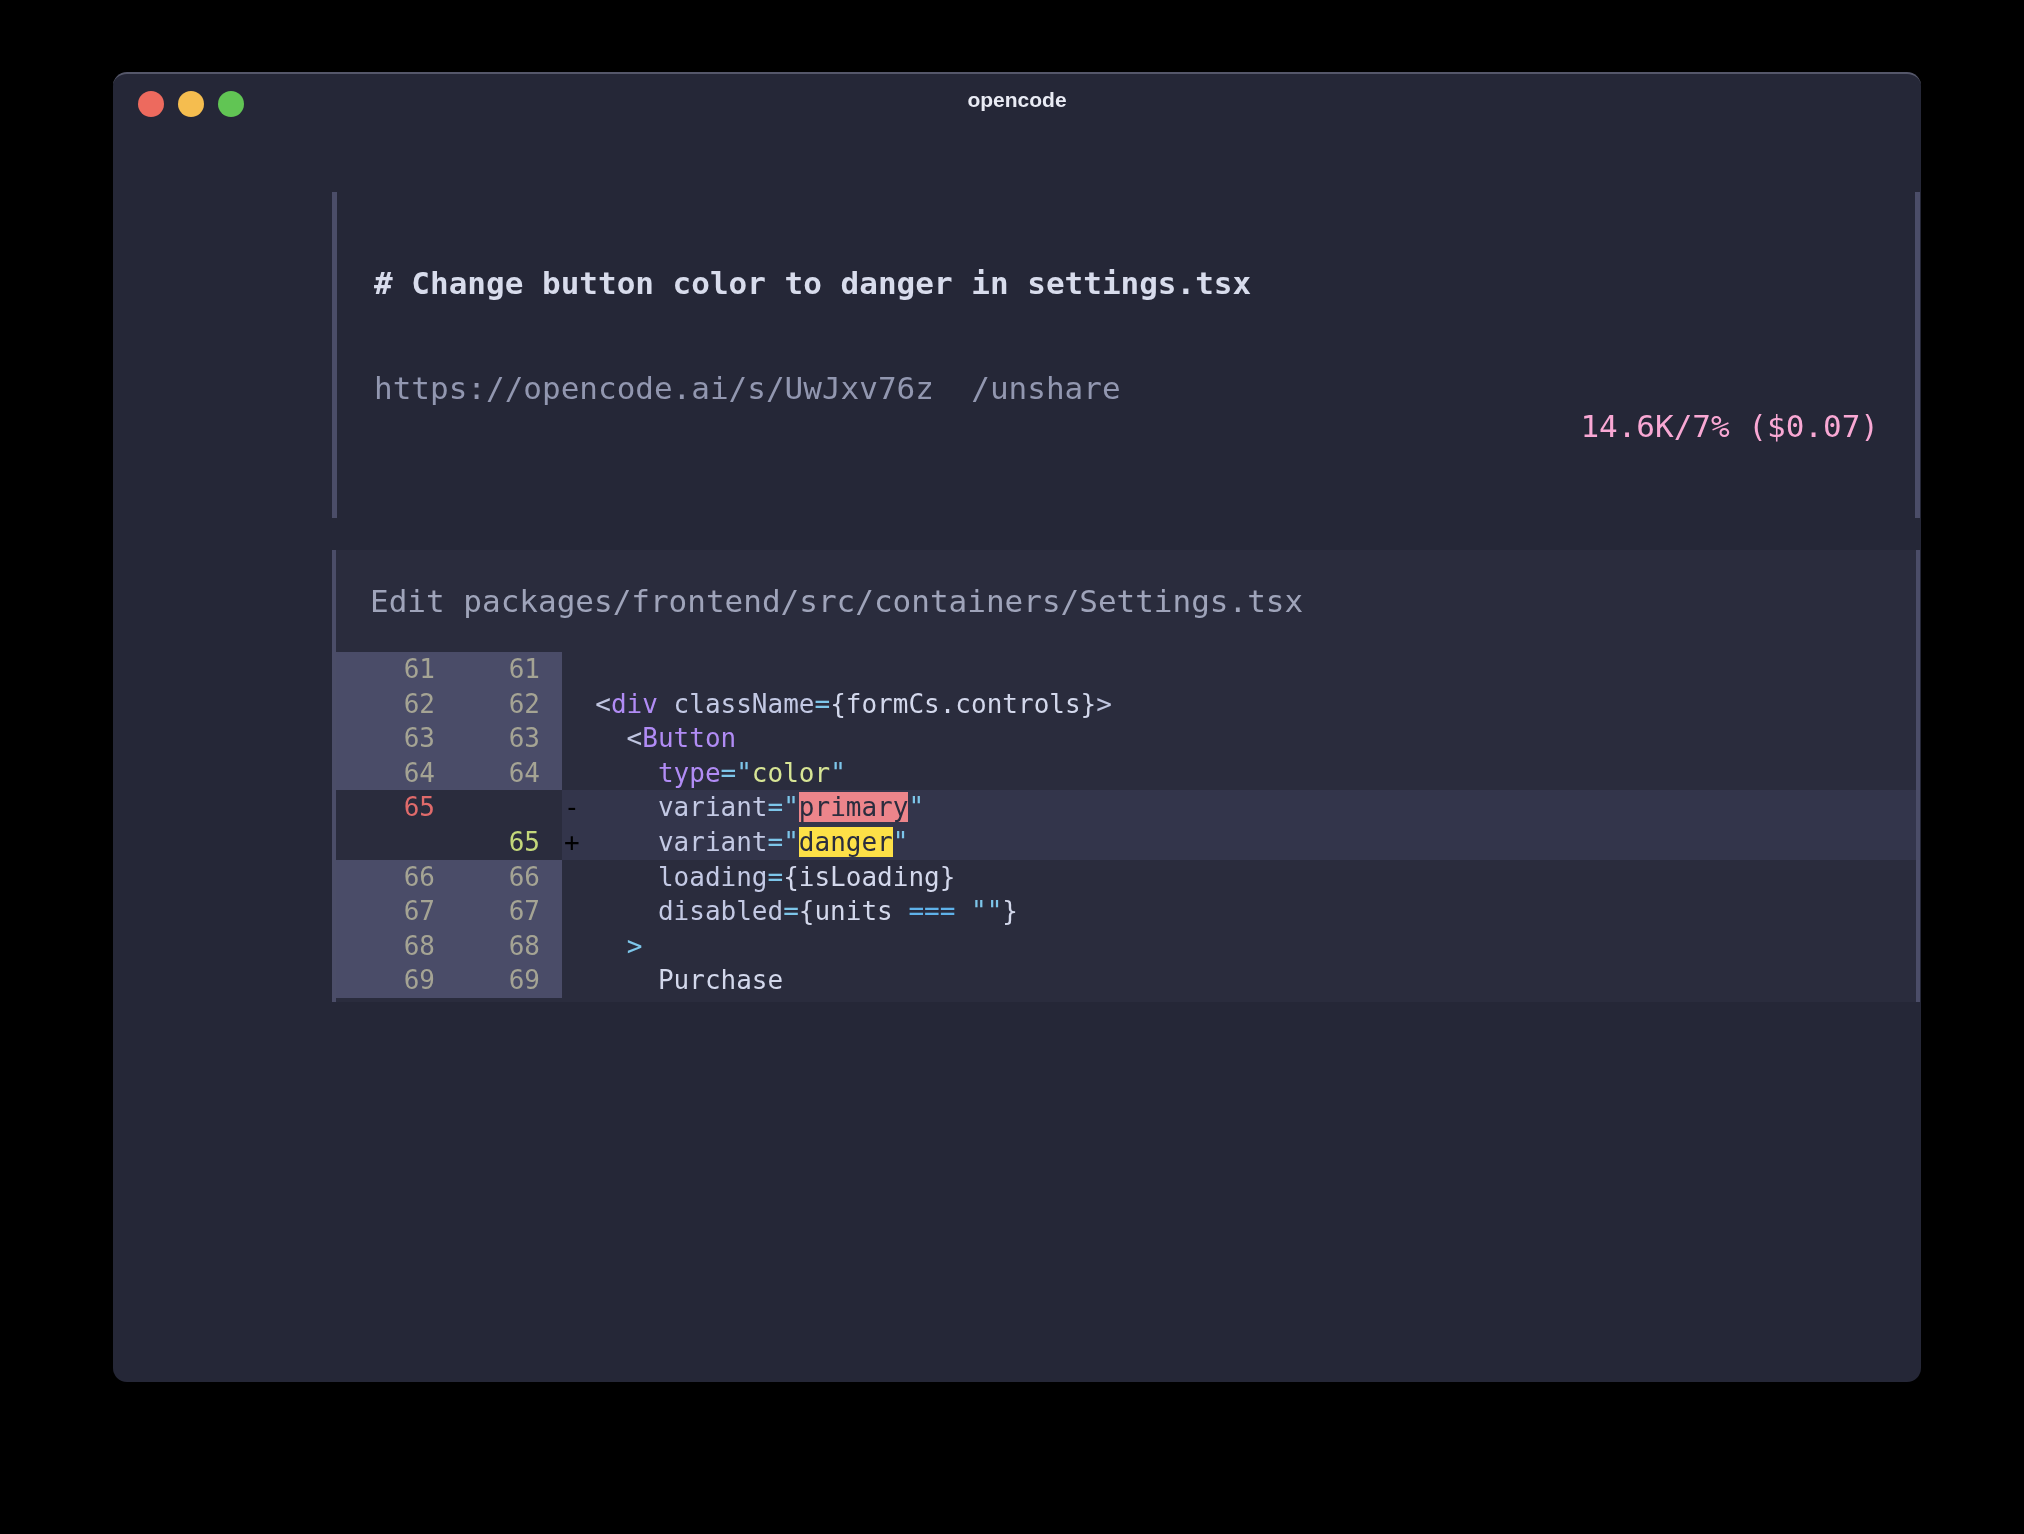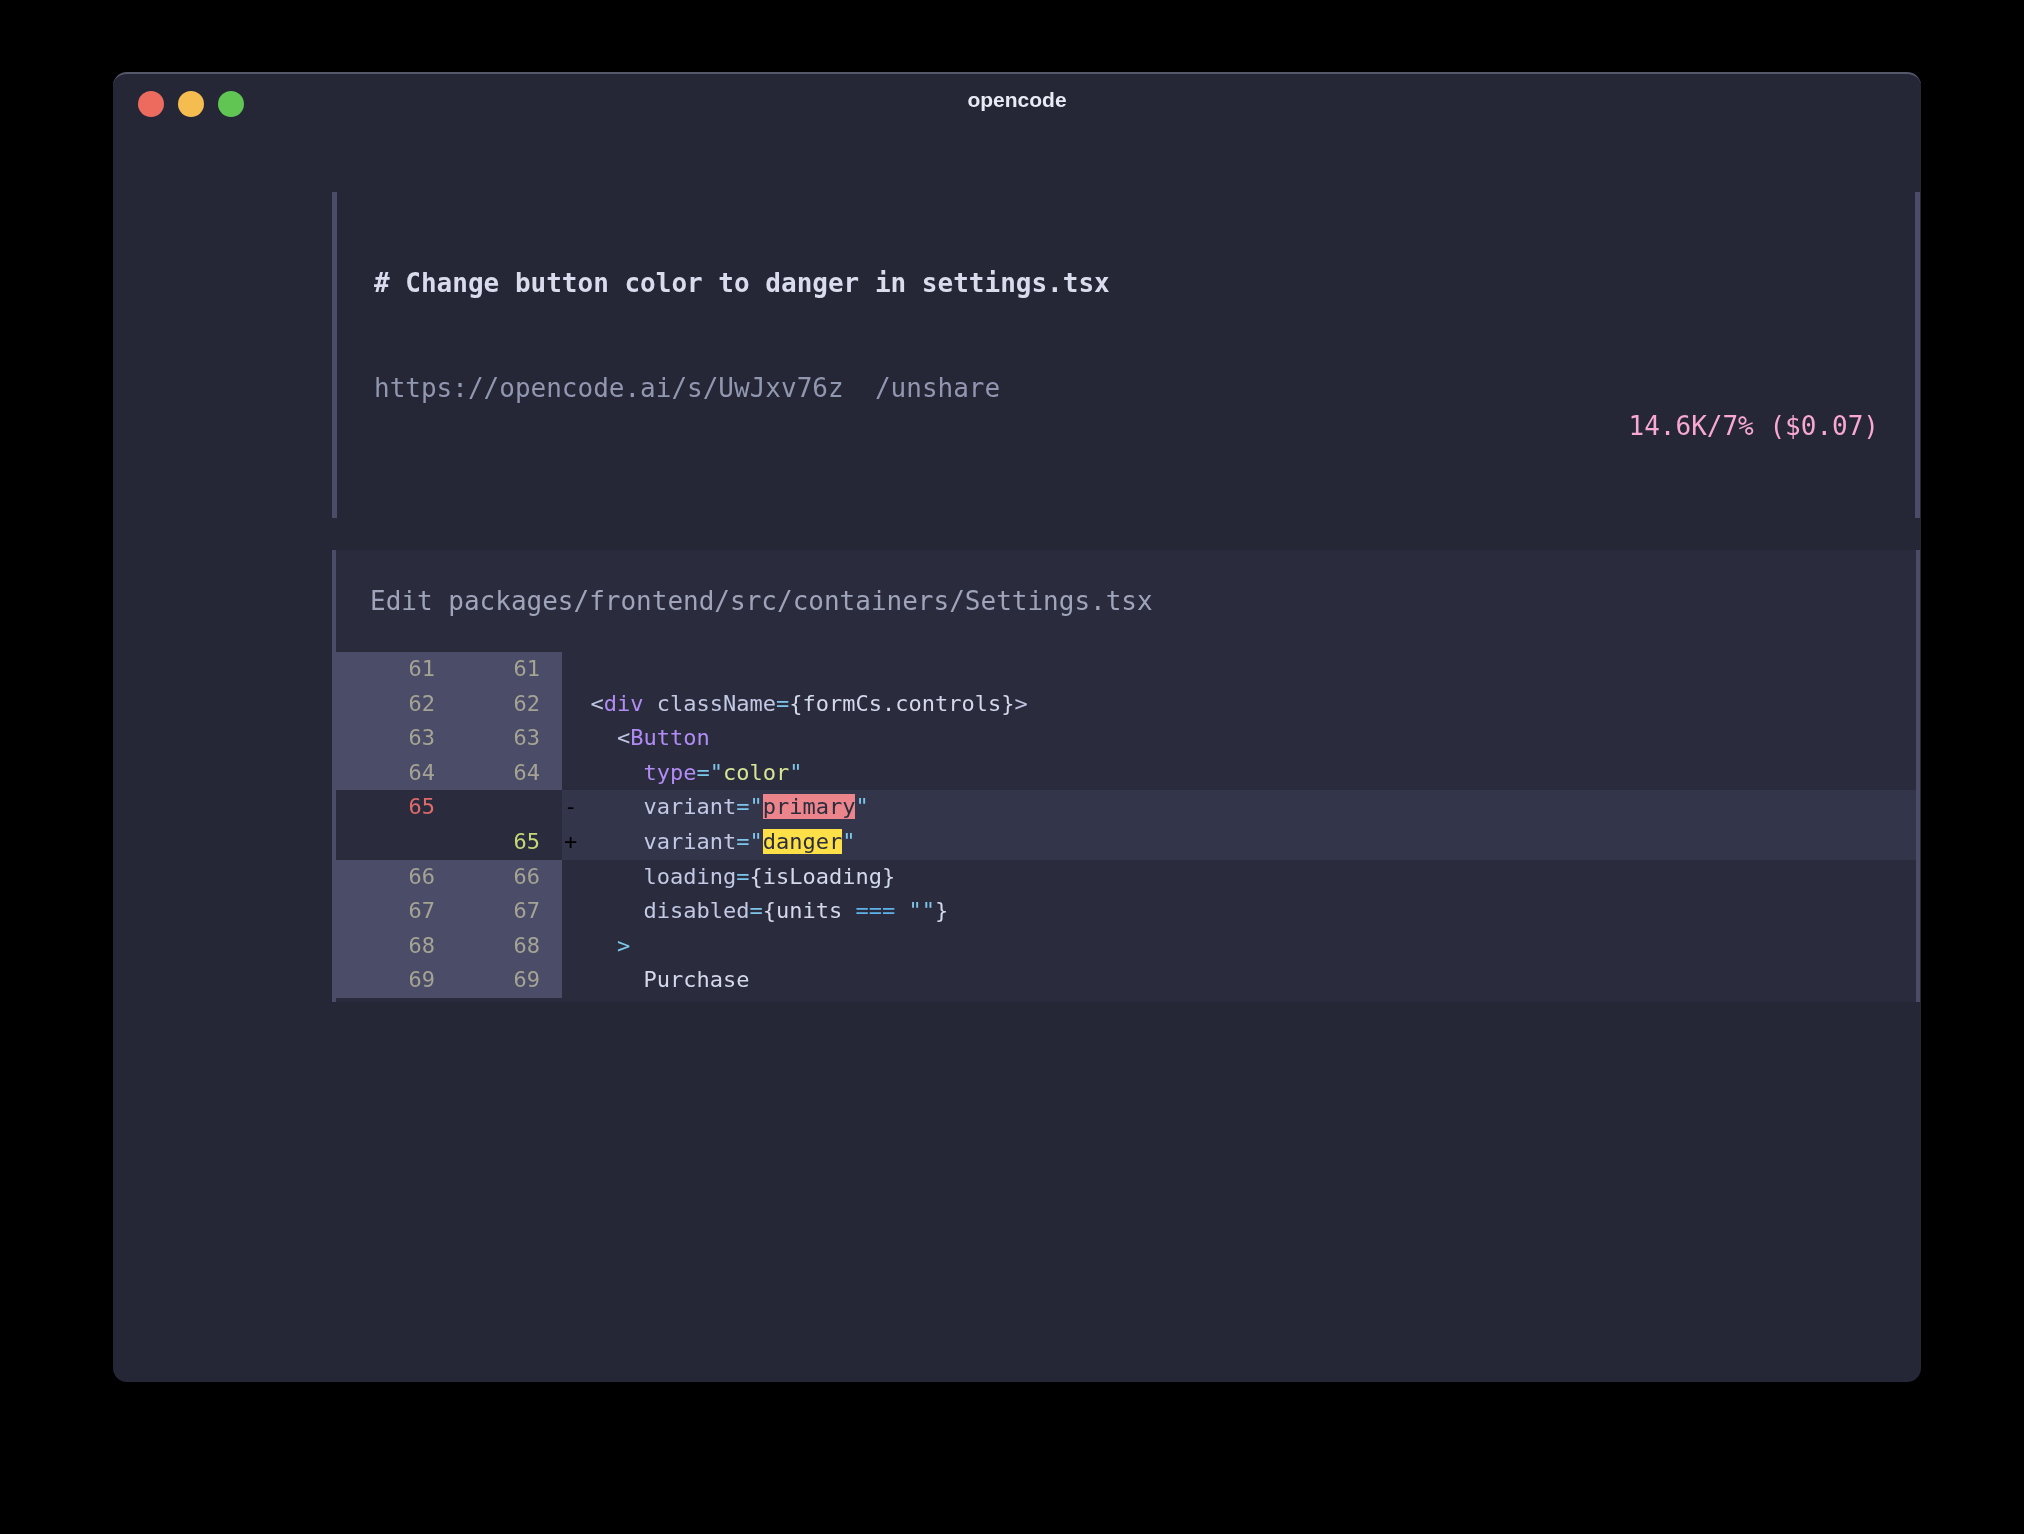--- a/index.html
+++ b/index.html
@@ -22,21 +22,21 @@
   .light.yellow { background:#f5bd4f; }
   .light.green  { background:#61c554; }
   .win-title {
     position:absolute; left:0; right:0; top:14px; text-align:center;
     font-family:"Liberation Sans", sans-serif; font-weight:bold;
     font-size:21px; color:#e9ebf4;
   }
 
   
   .col { margin-left:219px; width:1588px; flex:none; }
-  .mono { font-size:26px; line-height:35px; white-space:pre; }
+  .mono { font-size:31px; line-height:35px; white-space:pre; }
 
   
   .header {
     margin-top:60px; padding:4px 36px 4px 37px;
     border-left:5px solid #4b4d68; border-right:5px solid #4b4d68;
   }
   .header-row { display:flex; justify-content:space-between; }
   .header-title { color:#d8dcec; font-weight:bold; }
   .header-url  { color:#9297b0; }
   .header-tokens { color:#f9a8d4;margin-top:38px; }
@@ -49,21 +49,21 @@
   .msg-1 { margin-top:30px; padding-top:6px; padding-bottom:31px; }
   .msg-meta { color:#8c91ab; }
 
   
   .card {
     margin-top:32px; background:#2a2c3d;
     border-left:4px solid #4b4d68; border-right:4px solid #4b4d68;
     padding-top:34px; padding-bottom:4px;
   }
   .card-title { color:#9fa4ba; padding-left:34px; margin-bottom:33px; }
-  .drow { display:flex; height:34.6px; line-height:34.6px; font-size:22px; }
+  .drow { display:flex; height:34.6px; line-height:34.6px; font-size:26px; }
   .gnum { flex:none; width:113px; text-align:right; color:#a5a494;
           background:#4a4c68; }
   .gnum.gold { padding-right:14px; }
   .gnum.gnew { padding-right:22px; }
   .gcode { flex:1 1 auto; font:inherit; white-space:pre; padding-left:2px; }
   .drow-del .gnum, .drow-add .gnum { background:transparent; }
   .drow-del .gold { color:#e06b6b; }
   .drow-add .gnew { color:#c4d87a; }
   .drow-del .gcode, .drow-add .gcode { background:#33354b; }
 

